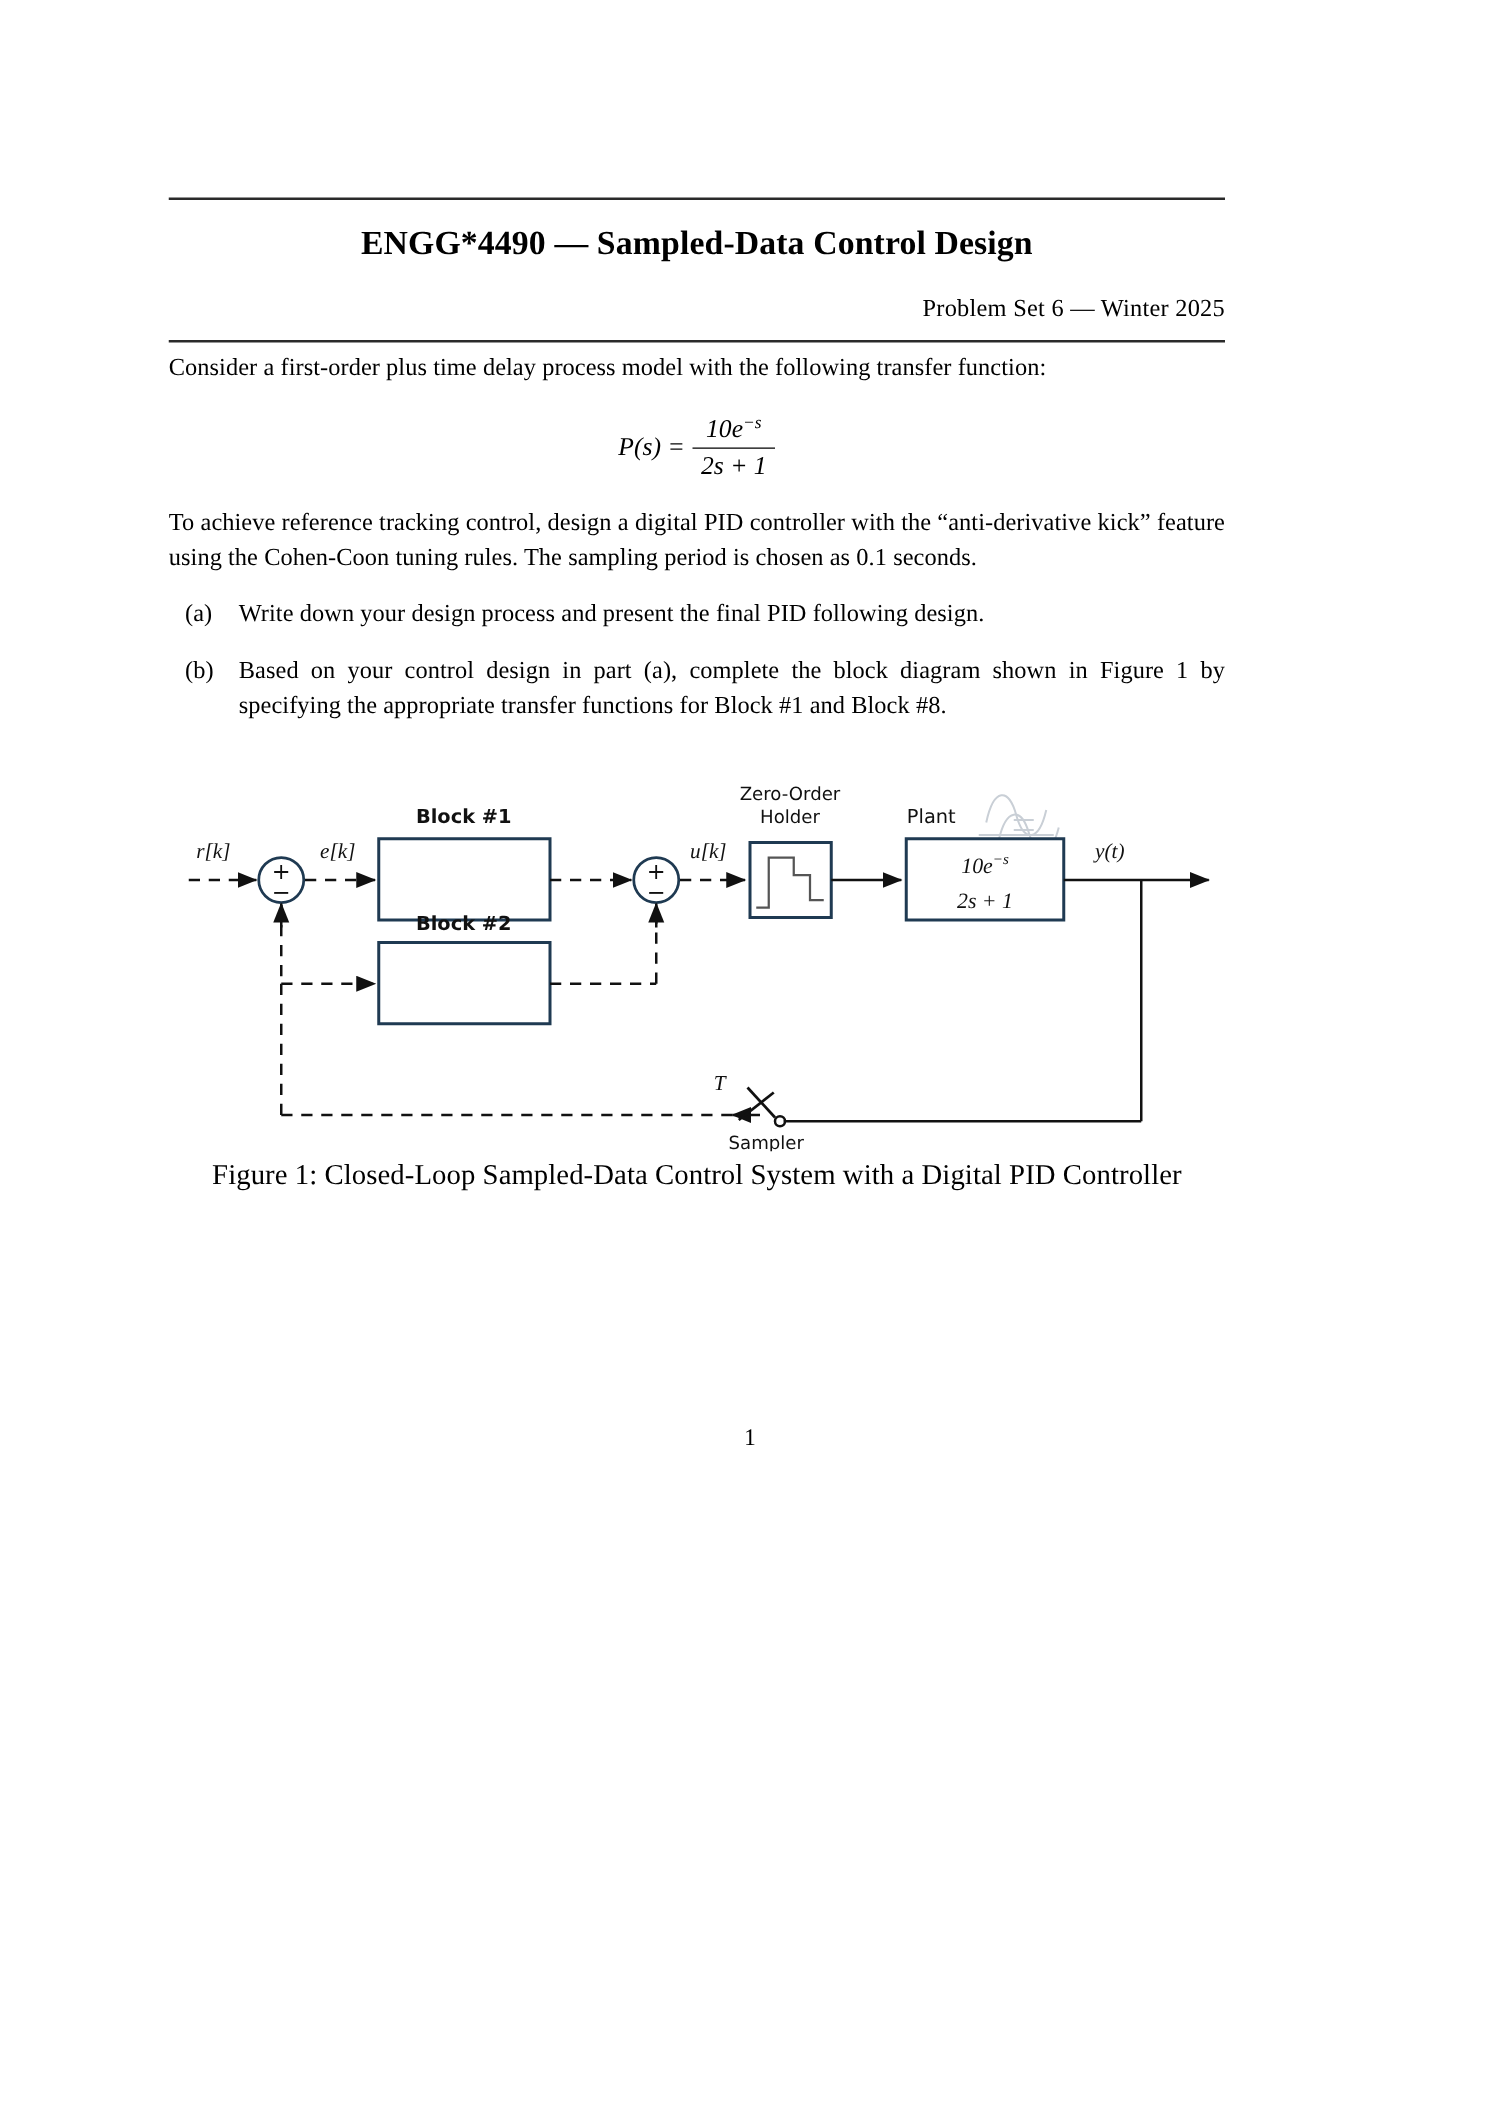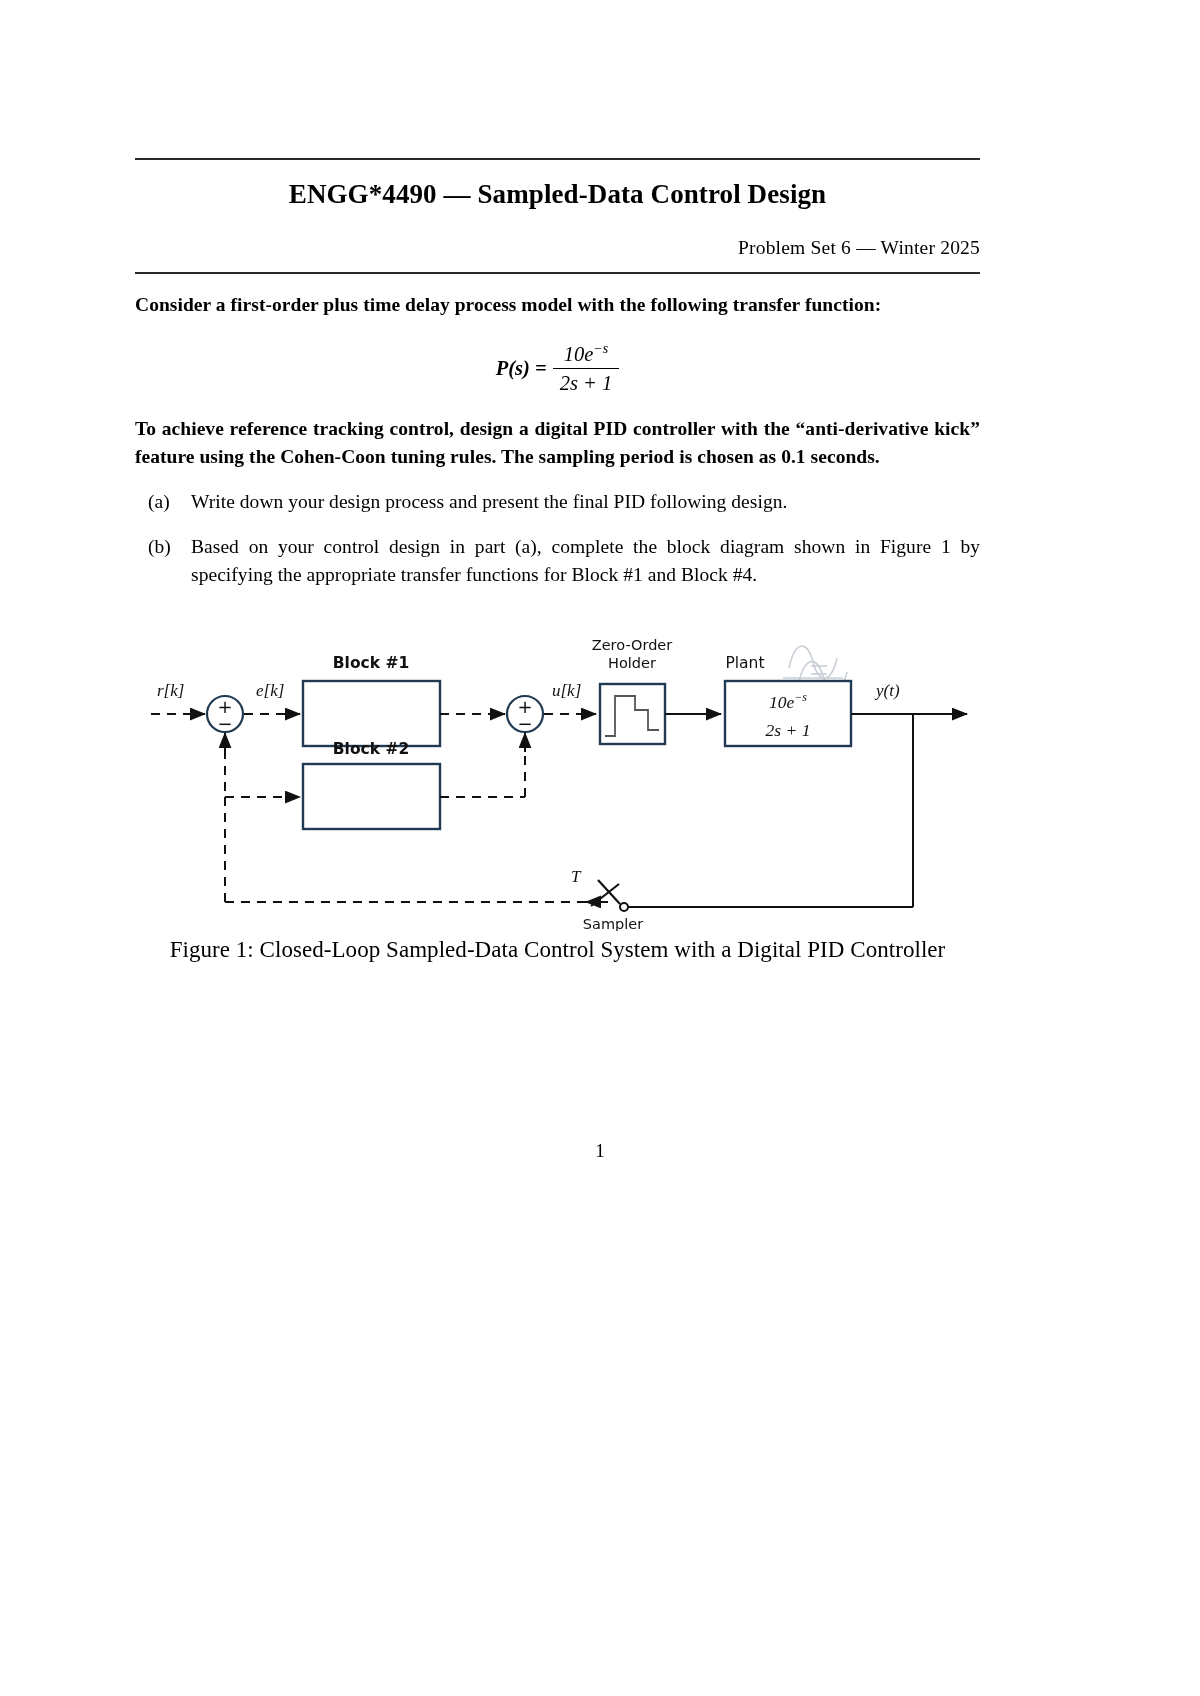--- a/index.html
+++ b/index.html
@@ -60,43 +60,41 @@
     font-family: "DejaVu Sans", sans-serif;
     font-size: 19px;
     font-weight: bold;
     margin-top: 30px;
     letter-spacing: -0.2px;
   }
 
   p.body-text {
     font-size: 19.5px;
     line-height: 1.42;
-    margin: 17px 0 0 0;
+    margin: 7px 0 0 0;
     text-align: justify;
     letter-spacing: 0.05px;
-    font-weight: bold;
   }
 
   .equation {
     text-align: center;
     margin-top: 22px;
     margin-bottom: 20px;
     font-size: 20px;
   }
 
   .eq-inner {
     display: inline-block;
     font-style: italic;
     font-size: 20.5px;
   }
   .eq-lhs {
     display: inline-block;
     vertical-align: middle;
     font-style: italic;
-    font-weight: bold;
   }
   .frac {
     display: inline-block;
     vertical-align: middle;
     text-align: center;
     margin-left: 6px;
   }
   .frac .num {
     display: block;
     padding: 0 7px 2px 7px;
@@ -190,21 +188,21 @@
 
     <p class="body-text">To achieve reference tracking control, design a digital PID controller with the “anti-derivative kick” feature using the Cohen-Coon tuning rules. The sampling period is chosen as 0.1 seconds.</p>
 
     <ol class="problem-list">
       <li>
         <span class="marker">(a)</span>
         <span>Write down your design process and present the final PID following design.</span>
       </li>
       <li>
         <span class="marker">(b)</span>
-        <span>Based on your control design in part (a), complete the block diagram shown in Figure 1 by specifying the appropriate transfer functions for Block #1 and Block #4.</span>
+        <span>Based on your control design in part (a), complete the block diagram shown in Figure 1 by specifying the appropriate transfer functions for Block #1 and Block #8.</span>
       </li>
     </ol>
 
     <div class="figure-wrap">
       <svg class="figure-svg" width="830" height="305" viewBox="0 0 830 305">
         <defs>
           <marker id="arrow" markerWidth="9" markerHeight="9" refX="7.5" refY="3.2" orient="auto">
             <path d="M0,0 L8,3.2 L0,6.4 z" fill="#111111"></path>
           </marker>
         </defs>

